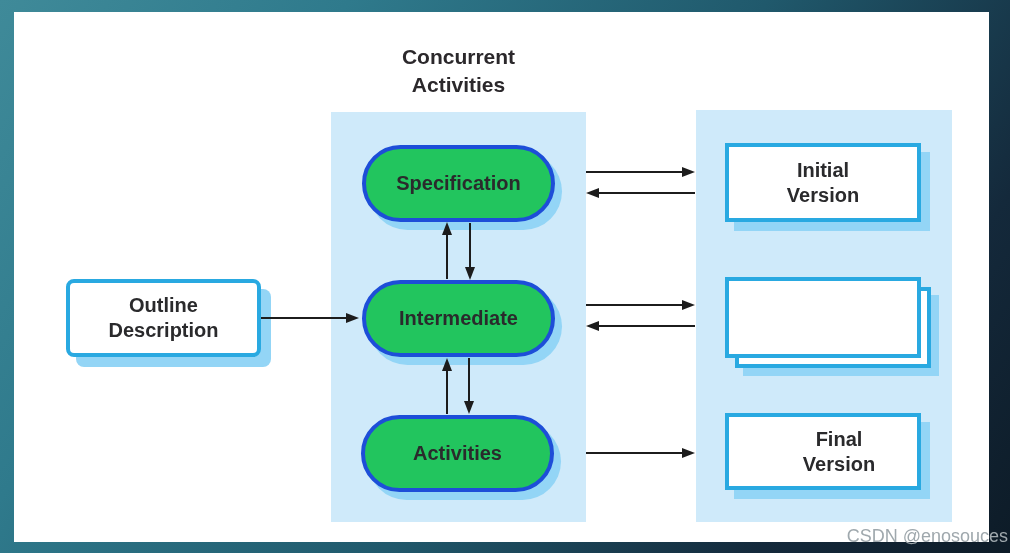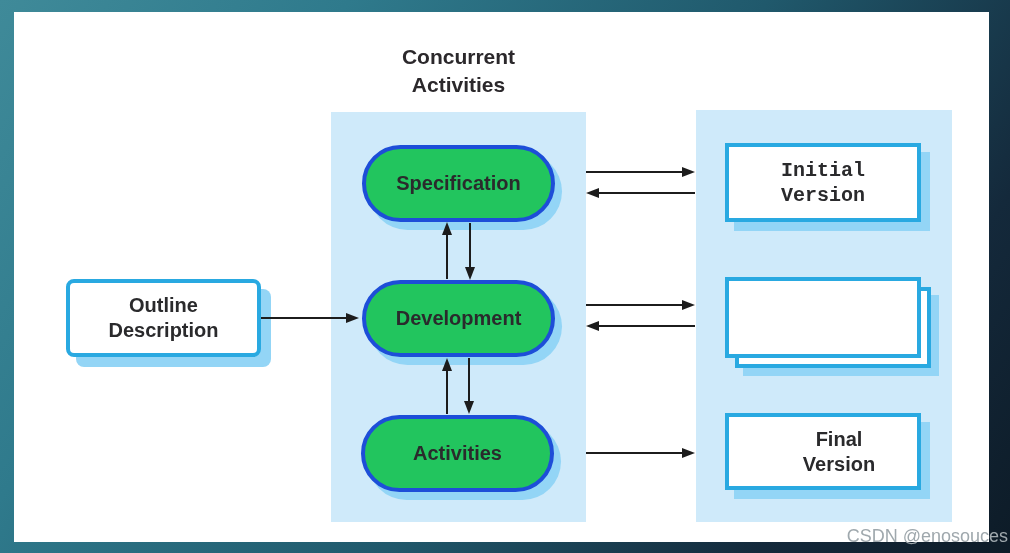--- a/index.html
+++ b/index.html
@@ -39,21 +39,21 @@
 
   
   .rectbox {
     position:absolute; box-sizing:border-box;
     background:#ffffff; border:4px solid #29a9e1;
     display:flex; align-items:center; justify-content:center;
     text-align:center; font-size:20px; font-weight:700; color:#2a2a2c;
     line-height:1.25; white-space:pre-line;
   }
   #box-outline { left:52px; top:267px; width:195px; height:78px; box-shadow:10px 10px 0 #93d5f6;border-radius:8px; }
-  #box-initial { left:711px; top:131px; width:196px; height:79px; box-shadow:9px 9px 0 #93d5f6;font-family:Liberation Mono, monospace; }
+  #box-initial { left:711px; top:131px; width:196px; height:79px; box-shadow:9px 9px 0 #93d5f6; }
   #box-final   { left:711px; top:401px; width:196px; height:77px; box-shadow:9px 9px 0 #93d5f6;padding-left:32px; }
   #box-intermediate { left:701px; top:255px; width:196px; height:81px; z-index:3; }
   .stack-layer {
     position:absolute; box-sizing:border-box; width:196px; height:81px;
     background:#ffffff; border:4px solid #29a9e1;
   }
   #stack-layer-3 { left:721px; top:275px; z-index:1; box-shadow:8px 8px 0 #93d5f6; }
   #stack-layer-2 { left:711px; top:265px; z-index:2; }
 
   
@@ -95,21 +95,21 @@
     <div id="diagram-title">Concurrent
 Activities</div>
 
     <div class="panel" id="panel-concurrent"></div>
     <div class="panel" id="panel-outputs"></div>
 
     <div class="stadium" id="node-specification">
       <span>Specification</span>
     </div>
     <div class="stadium" id="node-development">
-      <span>Development</span>
+      <span>Intermediate</span>
     </div>
     <div class="stadium" id="node-validation">
       <span>Activities</span>
     </div>
 
     <div class="rectbox" id="box-outline">
       <span>Outline
 Description</span>
     </div>
 

